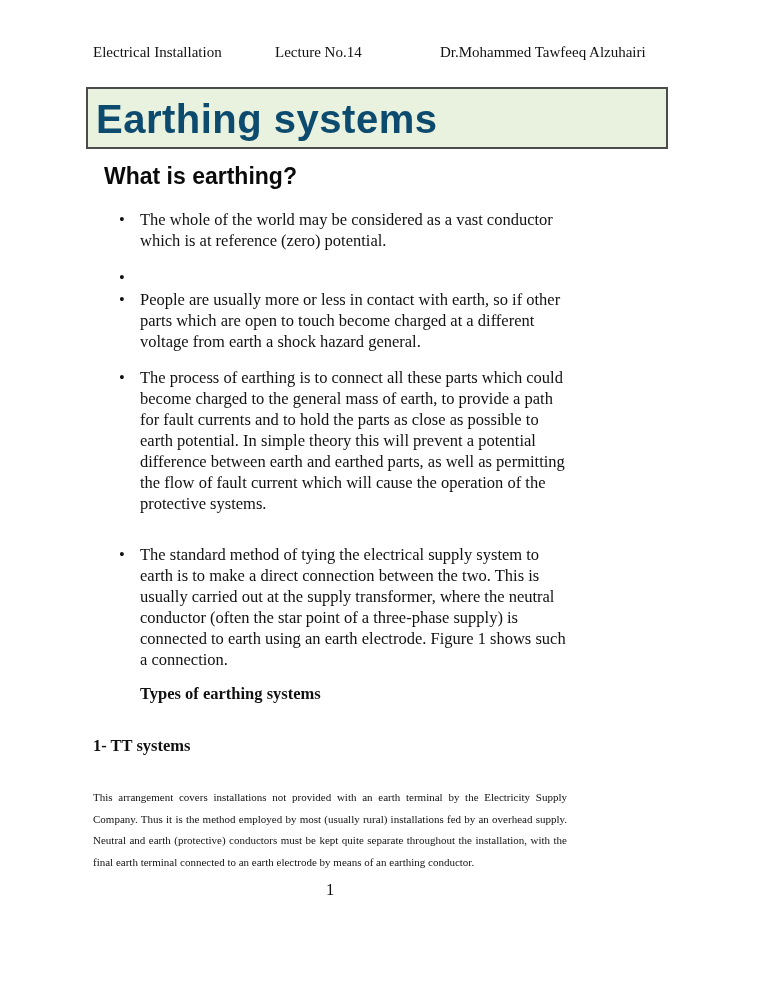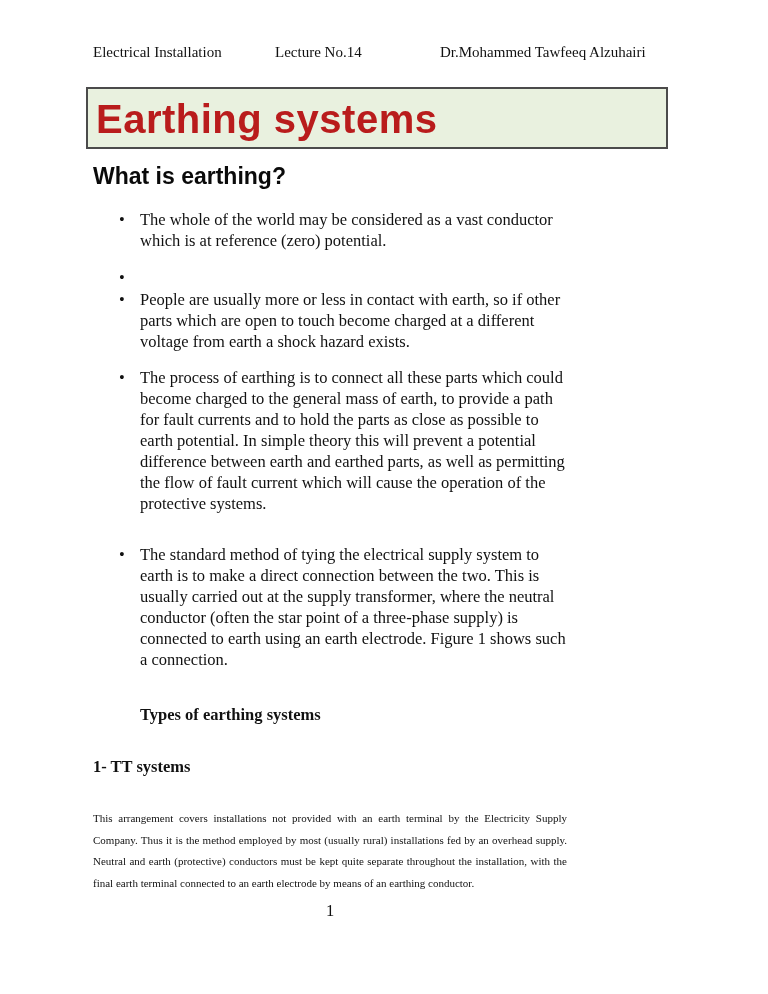--- a/index.html
+++ b/index.html
@@ -39,26 +39,26 @@
     border: 2px solid #4b4b4b;
     padding: 4px 10px 0 8px;
     overflow: hidden;
   }
   .title-banner h1 {
     font-family: "Liberation Sans", sans-serif;
     font-weight: 800;
     font-size: 40px;
     line-height: 52px;
     letter-spacing: 0.5px;
-    color: #b91c1c;
+    color: #0c4a6e;
   }
   
   h2.what-heading {
     margin-top: 13px;
-    margin-left: 0;
+    margin-left: 11px;
     font-family: "Liberation Sans", sans-serif;
     font-weight: 800;
     font-size: 23px;
     line-height: 28px;
     color: #0a0a0a;
   }
   
   ul.bullet-list {
     margin-top: 19px;
     list-style: none;
@@ -73,21 +73,21 @@
     position: absolute;
     left: 26px;
     top: 0;
   }
   ul.bullet-list li:nth-child(1) { margin-bottom: 16px; }
   ul.bullet-list li:nth-child(2) { margin-bottom: 38px; }
   ul.bullet-list li:nth-child(3) { margin-bottom: 15px; }
   ul.bullet-list li:nth-child(4) { margin-bottom: 30px; }
   
   .types-heading {
-    margin-top: 34px;
+    margin-top: 13px;
     margin-left: 47px;
     font-size: 16.5px;
     font-weight: 700;
     line-height: 21px;
   }
   .tt-heading {
     margin-top: 31px;
     font-size: 16.5px;
     font-weight: 700;
     line-height: 21px;
@@ -126,21 +126,21 @@
   <ul class="bullet-list">
     <li>
       <span class="marker">•</span>
       <span>The whole of the world may be considered as a vast conductor which is at reference (zero) potential.</span>
     </li>
     <li>
       <span class="marker">•</span>
     </li>
     <li>
       <span class="marker">•</span>
-      <span>People are usually more or less in contact with earth, so if other parts which are open to touch become charged at a different voltage from earth a shock hazard exists.</span>
+      <span>People are usually more or less in contact with earth, so if other parts which are open to touch become charged at a different voltage from earth a shock hazard general.</span>
     </li>
     <li>
       <span class="marker">•</span>
       <span>The process of earthing is to connect all these parts which could become charged to the general mass of earth, to provide a path for fault currents and to hold the parts as close as possible to earth potential. In simple theory this will prevent a potential difference between earth and earthed parts, as well as permitting the flow of fault current which will cause the operation of the protective systems.</span>
     </li>
     <li>
       <span class="marker">•</span>
       <span>The standard method of tying the electrical supply system to earth is to make a direct connection between the two. This is usually carried out at the supply transformer, where the neutral conductor (often the star point of a three-phase supply) is connected to earth using an earth electrode. Figure 1 shows such a connection.</span>
     </li>
   </ul>

